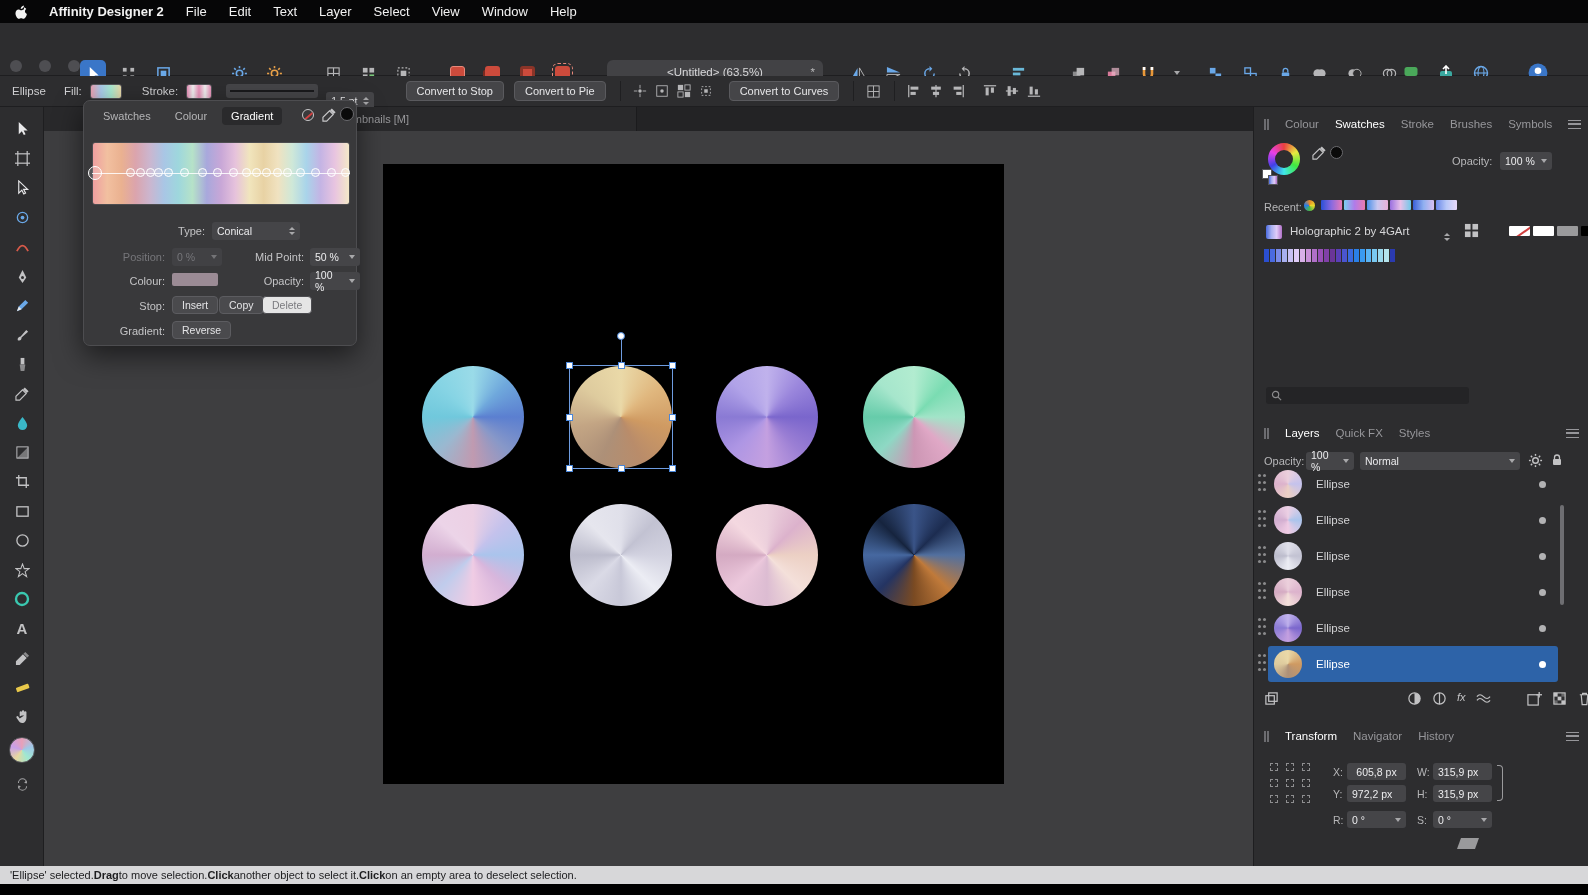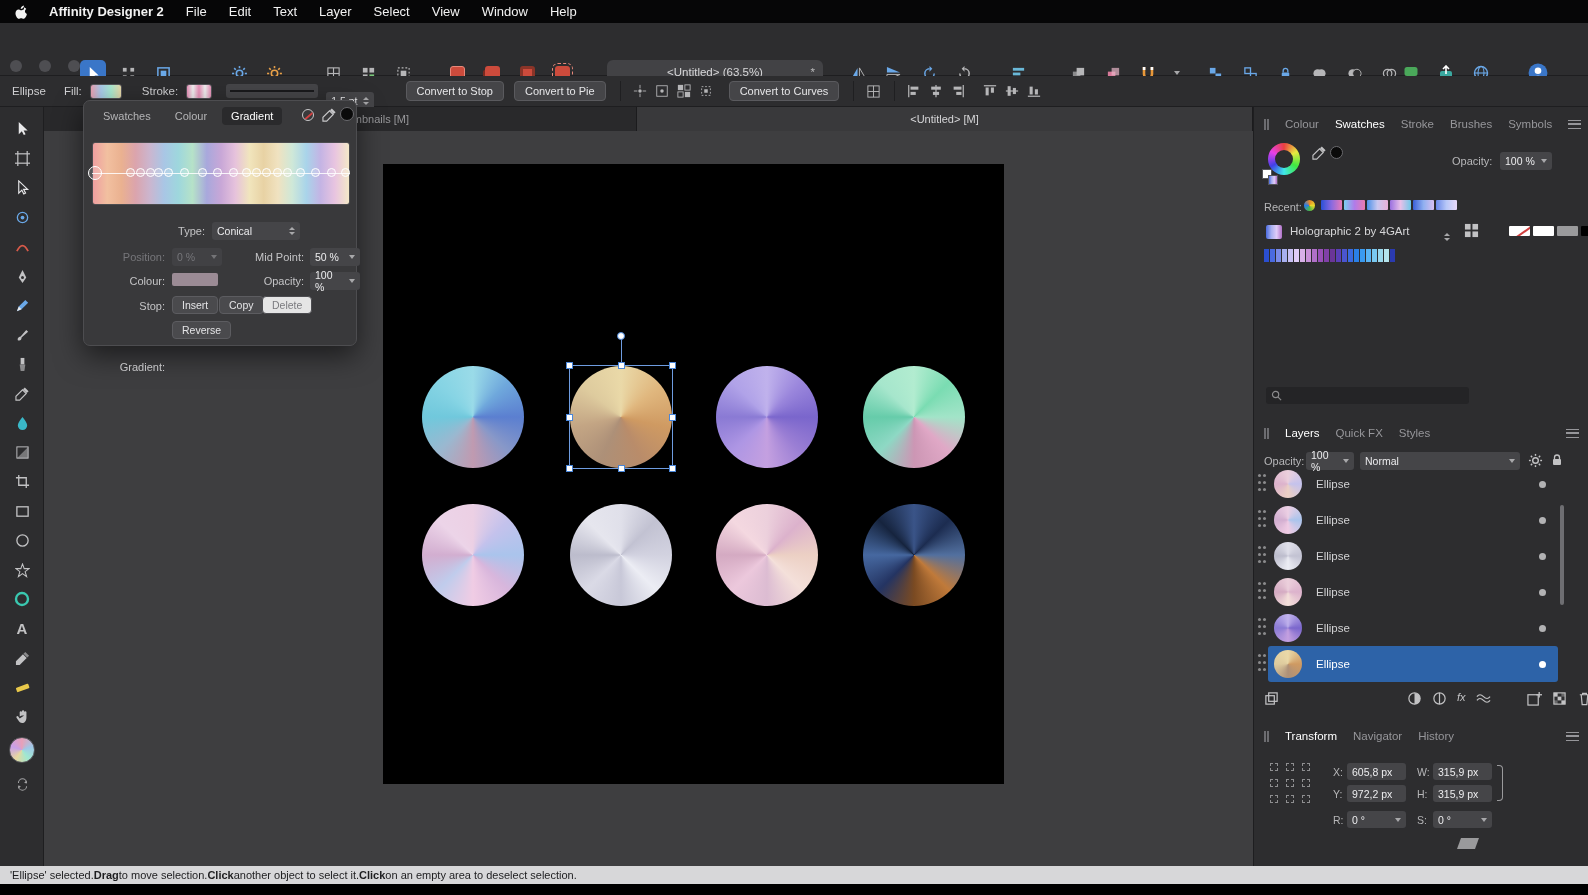--- a/index.html
+++ b/index.html
@@ -477,23 +477,20 @@
         <rect x="3" y="3" width="3.5" height="9" fill="#b6b6b8"></rect>
         <rect x="9" y="6" width="3.5" height="6" fill="#b6b6b8"></rect>
       </svg>
     </span>
 </div>
 
 <div id="tabbar">
   <div class="dtab" id="dtab1">
       <span>ity Thumbnails [M]</span>
     </div>
-  <div class="dtab" id="dtab2">
-      <span>&lt;Untitled&gt; [M]</span>
-    </div>
 </div>
 
 <div id="lefttools">
   <span class="tool" style="top:8px;">
       <svg viewBox="0 0 16 16" width="15" height="15">
         <path fill="#e8e8ea" d="M4 1 L4 14 L7.3 10.8 L9.4 15 L11.3 14 L9.2 10 L13.5 10 Z"></path>
       </svg>
     </span>
   <span class="tool" style="top:38px;">
       <svg viewBox="0 0 16 16" width="15" height="15">
@@ -883,21 +880,21 @@
       <span></span>
       <span></span>
       <span></span>
       <span></span>
       <span></span>
       <span></span>
       <span></span>
       <span></span>
   </div>
   <span class="tlabel" style="left:79px;top:659px;">X:</span>
-  <div class="tfield" style="left:93px;top:656px;width:59px;">
+  <div class="tfield" style="left:93px;top:656px;width:59px;justify-content:center;">
       <span>605,8 px</span>
     </div>
   <span class="tlabel" style="left:163px;top:659px;">W:</span>
   <div class="tfield" style="left:179px;top:656px;width:59px;">
       <span>315,9 px</span>
     </div>
   <span class="abs" style="left:243px;top:658px;width:6px;height:36px;border:1.3px solid #9a9a9c;border-left:none;border-radius:0 4px 4px 0;"></span>
   <span class="tlabel" style="left:79px;top:681px;">Y:</span>
   <div class="tfield" style="left:93px;top:678px;width:59px;">
       <span>972,2 px</span>
@@ -986,21 +983,21 @@
   <span class="ddbox abs" style="left:226px;top:171px;width:50px;position:absolute;">
       <span>100 %</span>
       <span class="ddcaret" style="margin-left:auto;"></span>
     </span>
 
   <span class="glabel" style="left:23px;top:199px;width:58px;">Stop:</span>
   <span class="gbtn" style="left:88px;top:195px;">Insert</span>
   <span class="gbtn" style="left:135px;top:195px;">Copy</span>
   <span class="gbtn dis" style="left:178px;top:195px;">Delete</span>
 
-  <span class="glabel" style="left:13px;top:224px;width:68px;margin-top:36px;">Gradient:</span>
+  <span class="glabel" style="left:13px;top:224px;width:68px;">Gradient:</span>
   <span class="gbtn" style="left:88px;top:220px;">Reverse</span>
 </div>
 
 <div id="statusbar">
   <span>'Ellipse' selected. </span>
     <span class="b">Drag</span>
     <span> to move selection. </span>
     <span class="b">Click</span>
     <span> another object to select it. </span>
     <span class="b">Click</span>

